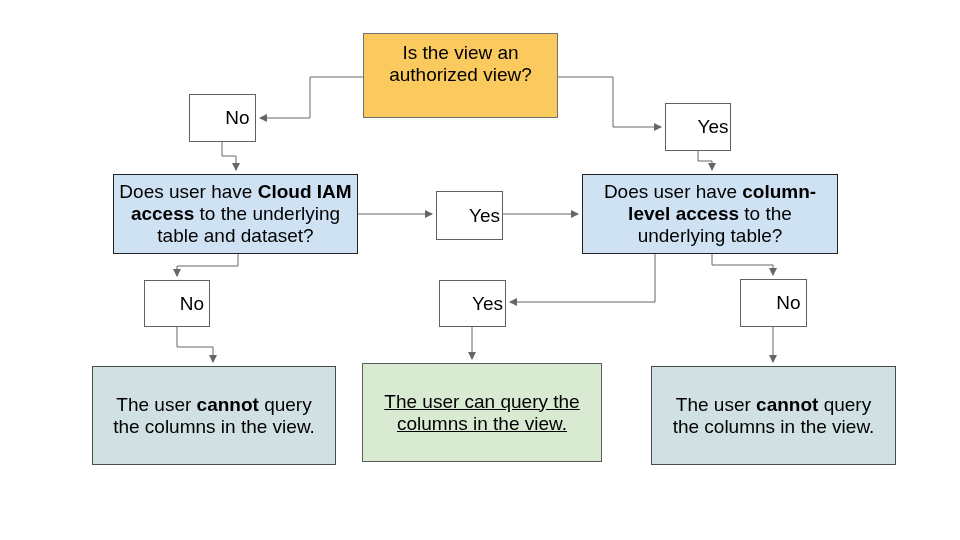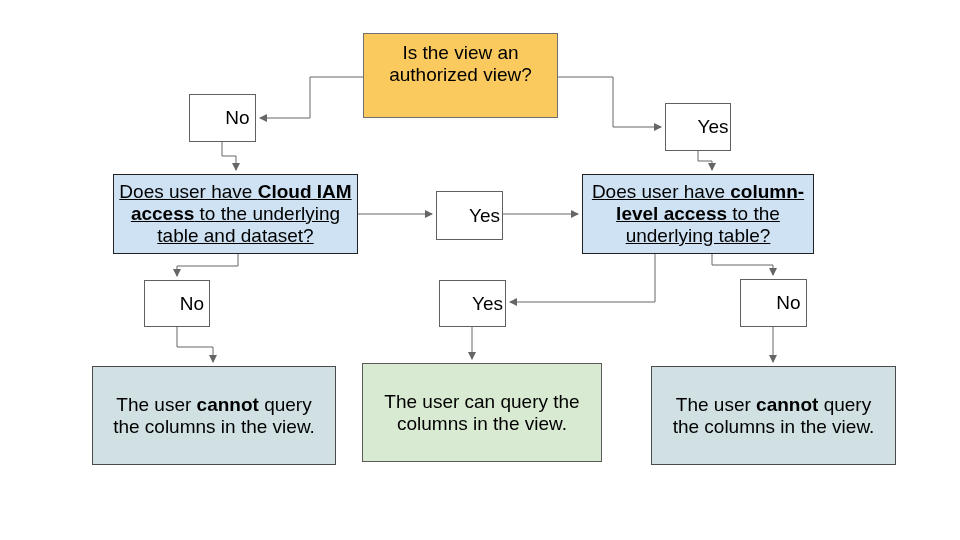--- a/index.html
+++ b/index.html
@@ -44,35 +44,35 @@
   .node-question-root {
     background: var(--yellow-fill, #fbca5f);
     border: 1px solid var(--yellow-border, #707070);
     justify-content: flex-start;
     padding: 8px 10px 0 10px;
   }
   .node-question {
     background: var(--blue-fill, #cfe2f3);
     border: 1px solid var(--blue-border, #222222);
     padding: 0 5px;
-    text-decoration: underline;
   }
   .node-decision {
     background: var(--white-fill, #ffffff);
     border: 1px solid var(--label-border, #606060);
   }
   .node-result-cannot {
     background: var(--gray-fill, #d0e0e3);
     border: 1px solid var(--gray-border, #4a4a4a);
     padding: 13px 16px;
   }
   .node-result-can {
     background: var(--green-fill, #d9ead3);
     border: 1px solid var(--green-border, #5a5a5a);
     padding: 0 16px;
+    text-decoration: underline;
   }
 </style>
 </head>
 <body>
 
 <div class="canvas">
 
   <svg class="connectors" viewBox="0 0 960 540" xmlns="http://www.w3.org/2000/svg">
     <defs>
       <marker id="arrow" markerWidth="9" markerHeight="8" refX="7" refY="4" orient="auto" markerUnits="userSpaceOnUse">
@@ -106,21 +106,21 @@
   </div>
 
   <div class="node node-question" style="left:113px; top:174px; width:245px; height:80px;">
     <span><span>Does user have </span><b>Cloud IAM access</b><span> to the underlying table and dataset?</span></span>
   </div>
 
   <div class="node node-decision" style="left:436px; top:191px; width:67px; height:49px;">
     <span>Yes</span>
   </div>
 
-  <div class="node node-question" style="left:582px; top:174px; width:232px; height:80px;">
+  <div class="node node-question" style="left:582px; top:174px; width:256px; height:80px;">
     <span><span>Does user have </span><b>column-level access</b><span> to the underlying table?</span></span>
   </div>
 
   <div class="node node-decision" style="left:144px; top:280px; width:66px; height:47px;">
     <span>No</span>
   </div>
 
   <div class="node node-decision" style="left:439px; top:280px; width:67px; height:47px;">
     <span>Yes</span>
   </div>

